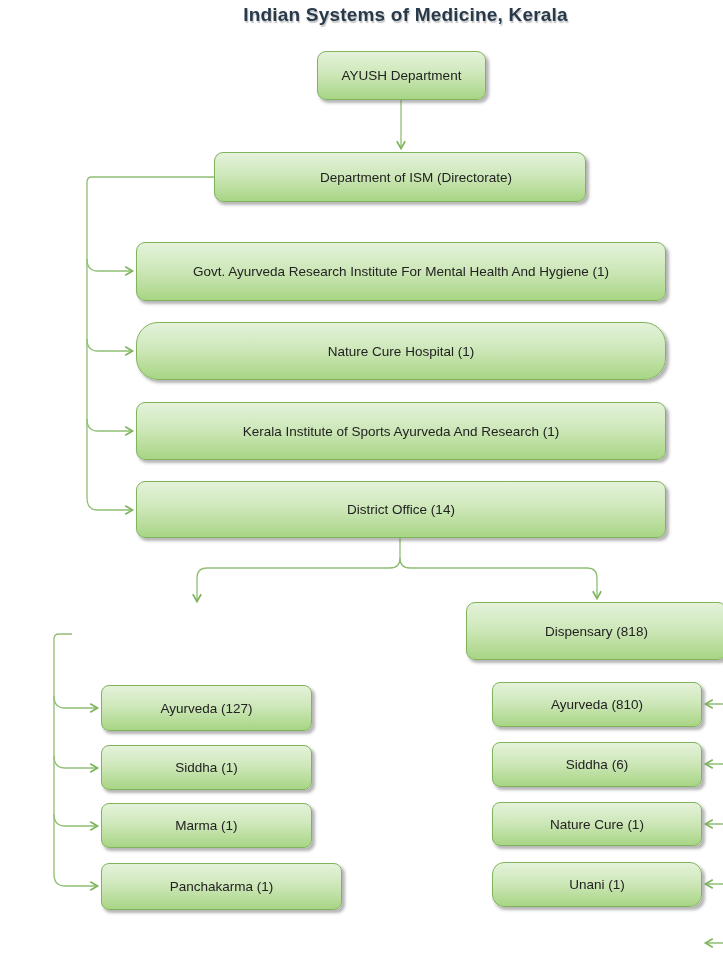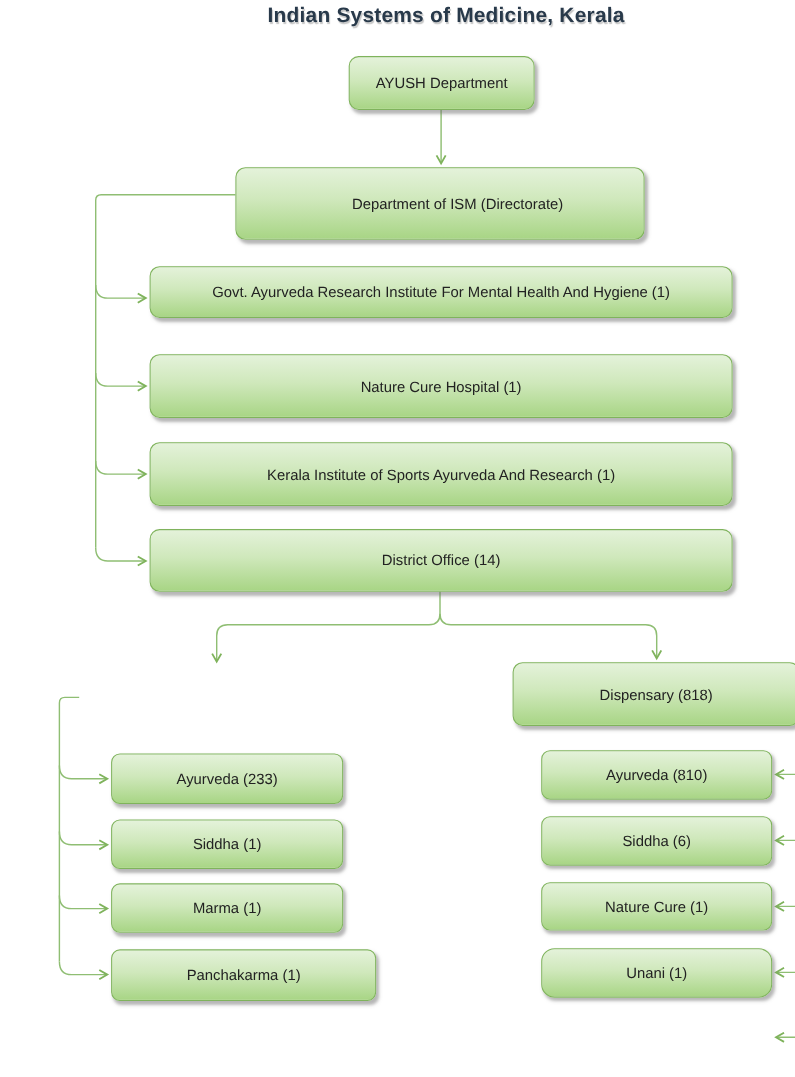--- a/index.html
+++ b/index.html
@@ -45,23 +45,23 @@
     display: flex;
     align-items: center;
     justify-content: center;
     text-align: center;
     font-size: 13.5px;
     color: #222222;
     padding: 2px 8px;
   }
   
   #n-ayush        { left: 273px; top: 51px;  width: 169px; height: 49px; }
-  #n-ism          { left: 170px; top: 152px; width: 372px; height: 66px; padding-left: 40px; }
-  #n-research     { left: 92px;  top: 242px; width: 530px; height: 47px; text-align: right; }
-  #n-naturecure-h { left: 92px;  top: 322px; width: 530px; height: 58px; }
+  #n-ism          { left: 170px; top: 152px; width: 372px; height: 50px; padding-left: 40px; }
+  #n-research     { left: 92px;  top: 242px; width: 530px; height: 59px; text-align: right; }
+  #n-naturecure-h { left: 92px;  top: 322px; width: 530px; height: 58px; border-radius: 22px; }
   #n-sports       { left: 92px;  top: 402px; width: 530px; height: 58px; }
   #n-district     { left: 92px;  top: 481px; width: 530px; height: 57px; }
   #n-hospital     { left: 28px;  top: 605px; width: 254px; height: 57px; }
   #n-dispensary   { left: 422px; top: 602px; width: 261px; height: 58px; }
   #n-h-ayurveda   { left: 57px;  top: 685px; width: 211px; height: 46px; border-radius: 8px; }
   #n-h-siddha     { left: 57px;  top: 745px; width: 211px; height: 45px; border-radius: 8px; }
   #n-h-marma      { left: 57px;  top: 803px; width: 211px; height: 45px; border-radius: 8px; }
   #n-h-panchakarma{ left: 57px;  top: 863px; width: 241px; height: 47px; border-radius: 8px; }
   #n-d-ayurveda   { left: 448px; top: 682px; width: 210px; height: 45px; border-radius: 8px; }
   #n-d-siddha     { left: 448px; top: 742px; width: 210px; height: 45px; border-radius: 8px; }
@@ -108,21 +108,21 @@
     <path d="M701,931 Q701,943 690,943 H662" marker-end="url(#arrow)"></path>
   </svg>
 
   <div class="node" id="n-ayush">AYUSH Department</div>
   <div class="node" id="n-ism">Department of ISM (Directorate)</div>
   <div class="node" id="n-research">Govt. Ayurveda Research Institute For Mental Health And Hygiene (1)</div>
   <div class="node" id="n-naturecure-h">Nature Cure Hospital (1)</div>
   <div class="node" id="n-sports">Kerala Institute of Sports Ayurveda And Research (1)</div>
   <div class="node" id="n-district">District Office (14)</div>
   <div class="node" id="n-dispensary">Dispensary (818)</div>
-  <div class="node" id="n-h-ayurveda">Ayurveda (233)</div>
+  <div class="node" id="n-h-ayurveda">Ayurveda (127)</div>
   <div class="node" id="n-h-siddha">Siddha (1)</div>
   <div class="node" id="n-h-marma">Marma (1)</div>
   <div class="node" id="n-h-panchakarma">Panchakarma (1)</div>
   <div class="node" id="n-d-ayurveda">Ayurveda (810)</div>
   <div class="node" id="n-d-siddha">Siddha (6)</div>
   <div class="node" id="n-d-naturecure">Nature Cure (1)</div>
   <div class="node" id="n-d-unani">Unani (1)</div>
 
 </div>
 

